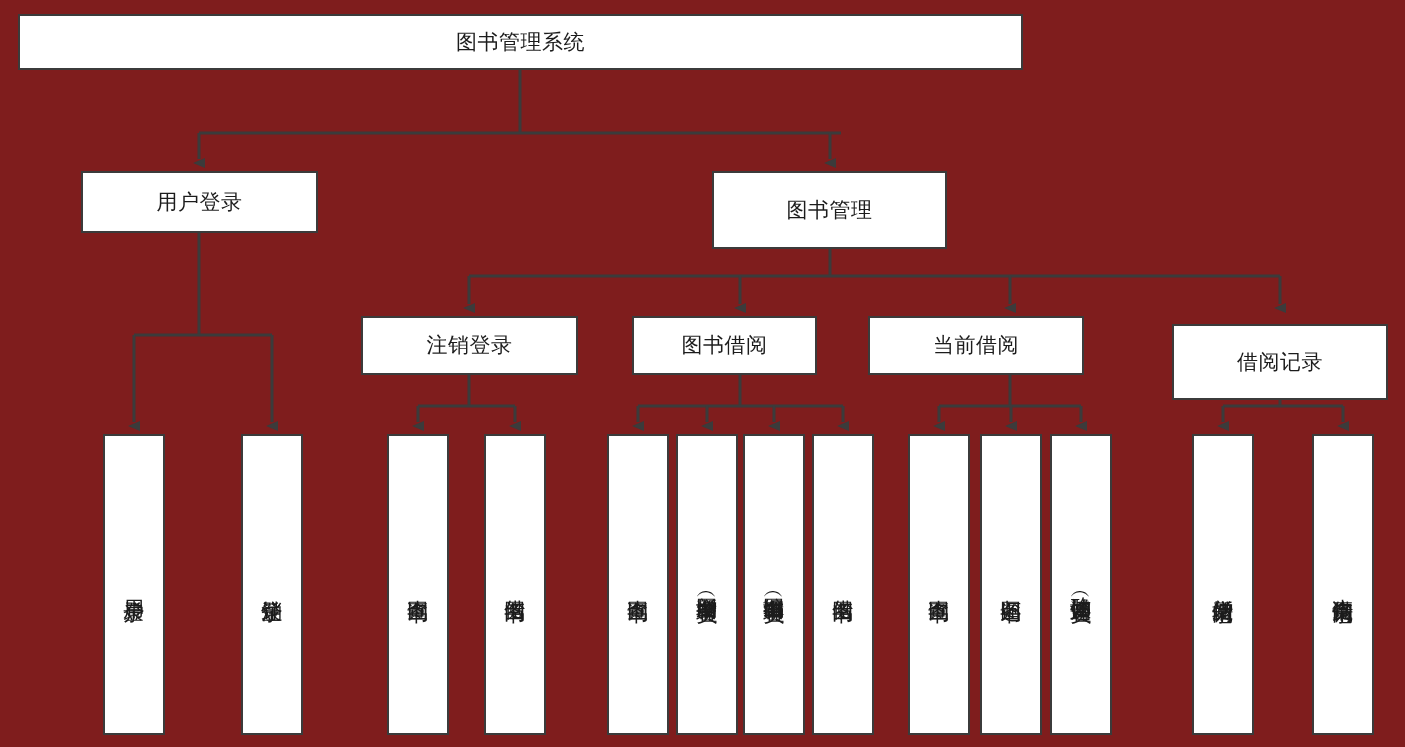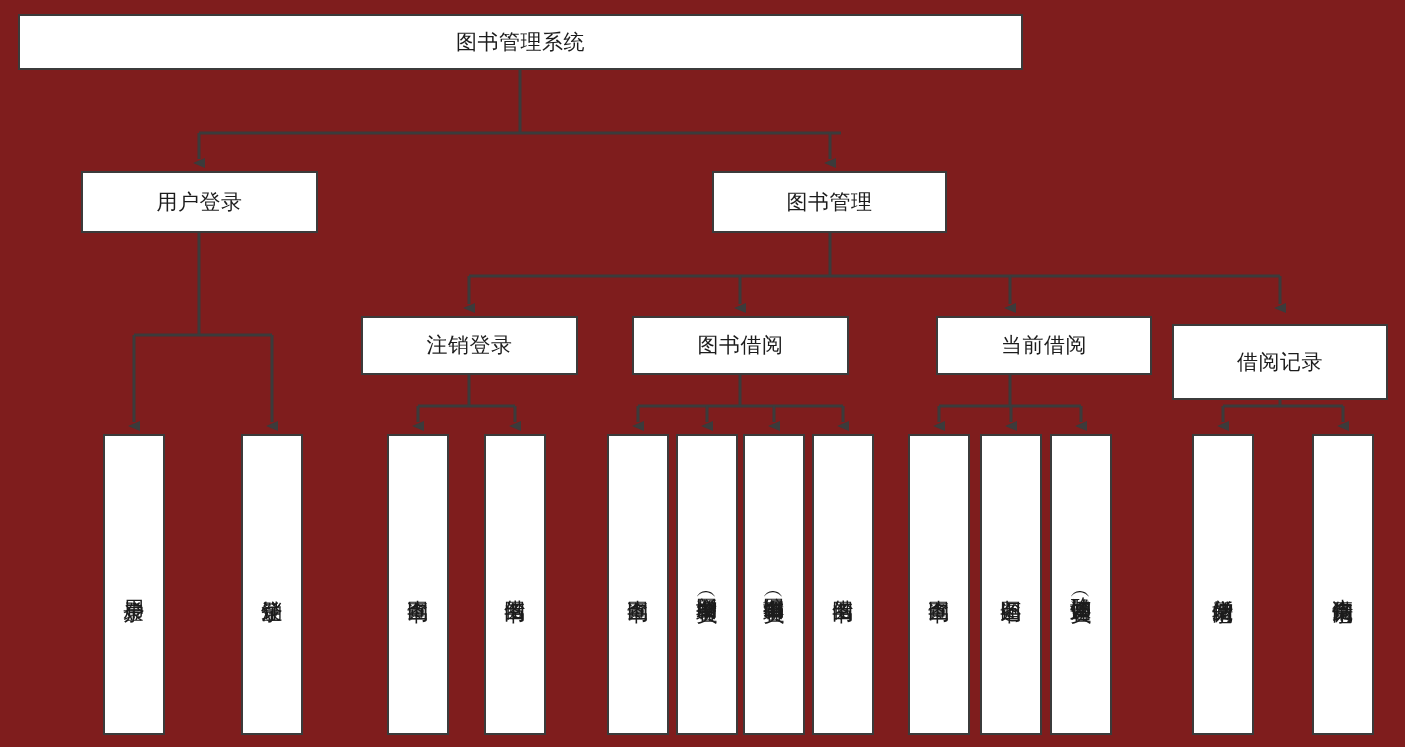--- a/index.html
+++ b/index.html
@@ -132,31 +132,31 @@
     </g>
   </svg>
 
   <div class="node" id="root-node" style="left: 18px; top: 14px; width: 1005px; height: 56px; border-color: rgb(59, 59, 59); background: rgb(255, 255, 255);">
     <span class="label">图书管理系统</span>
   </div>
 
   <div class="node" id="l2-0" style="left: 81px; top: 171px; width: 237px; height: 62px; border-color: rgb(59, 59, 59); background: rgb(255, 255, 255);">
     <span class="label">用户登录</span>
   </div>
-  <div class="node" id="l2-1" style="left: 712px; top: 171px; width: 235px; height: 62px; border-color: rgb(59, 59, 59); background: rgb(255, 255, 255);">
+  <div class="node" id="l2-1" style="left: 712px; top: 171px; width: 235px; height: 78px; border-color: rgb(59, 59, 59); background: rgb(255, 255, 255);">
     <span class="label">图书管理</span>
   </div>
 
   <div class="node" id="l3-0" style="left: 361px; top: 316px; width: 217px; height: 59px; border-color: rgb(59, 59, 59); background: rgb(255, 255, 255);">
     <span class="label">注销登录</span>
   </div>
-  <div class="node" id="l3-1" style="left: 632px; top: 316px; width: 217px; height: 59px; border-color: rgb(59, 59, 59); background: rgb(255, 255, 255);">
+  <div class="node" id="l3-1" style="left: 632px; top: 316px; width: 185px; height: 59px; border-color: rgb(59, 59, 59); background: rgb(255, 255, 255);">
     <span class="label">图书借阅</span>
   </div>
-  <div class="node" id="l3-2" style="left: 936px; top: 316px; width: 216px; height: 59px; border-color: rgb(59, 59, 59); background: rgb(255, 255, 255);">
+  <div class="node" id="l3-2" style="left: 868px; top: 316px; width: 216px; height: 59px; border-color: rgb(59, 59, 59); background: rgb(255, 255, 255);">
     <span class="label">当前借阅</span>
   </div>
   <div class="node" id="l3-3" style="left: 1172px; top: 324px; width: 216px; height: 76px; border-color: rgb(59, 59, 59); background: rgb(255, 255, 255);">
     <span class="label">借阅记录</span>
   </div>
 
   <div class="leaf" id="leaf-0" style="left: 103px; top: 434px; width: 62px; height: 301px; border-color: rgb(59, 59, 59); background: rgb(255, 255, 255);">
     <span class="vlabel">用户登录</span>
   </div>
   <div class="leaf" id="leaf-1" style="left: 241px; top: 434px; width: 62px; height: 301px; border-color: rgb(59, 59, 59); background: rgb(255, 255, 255);">

